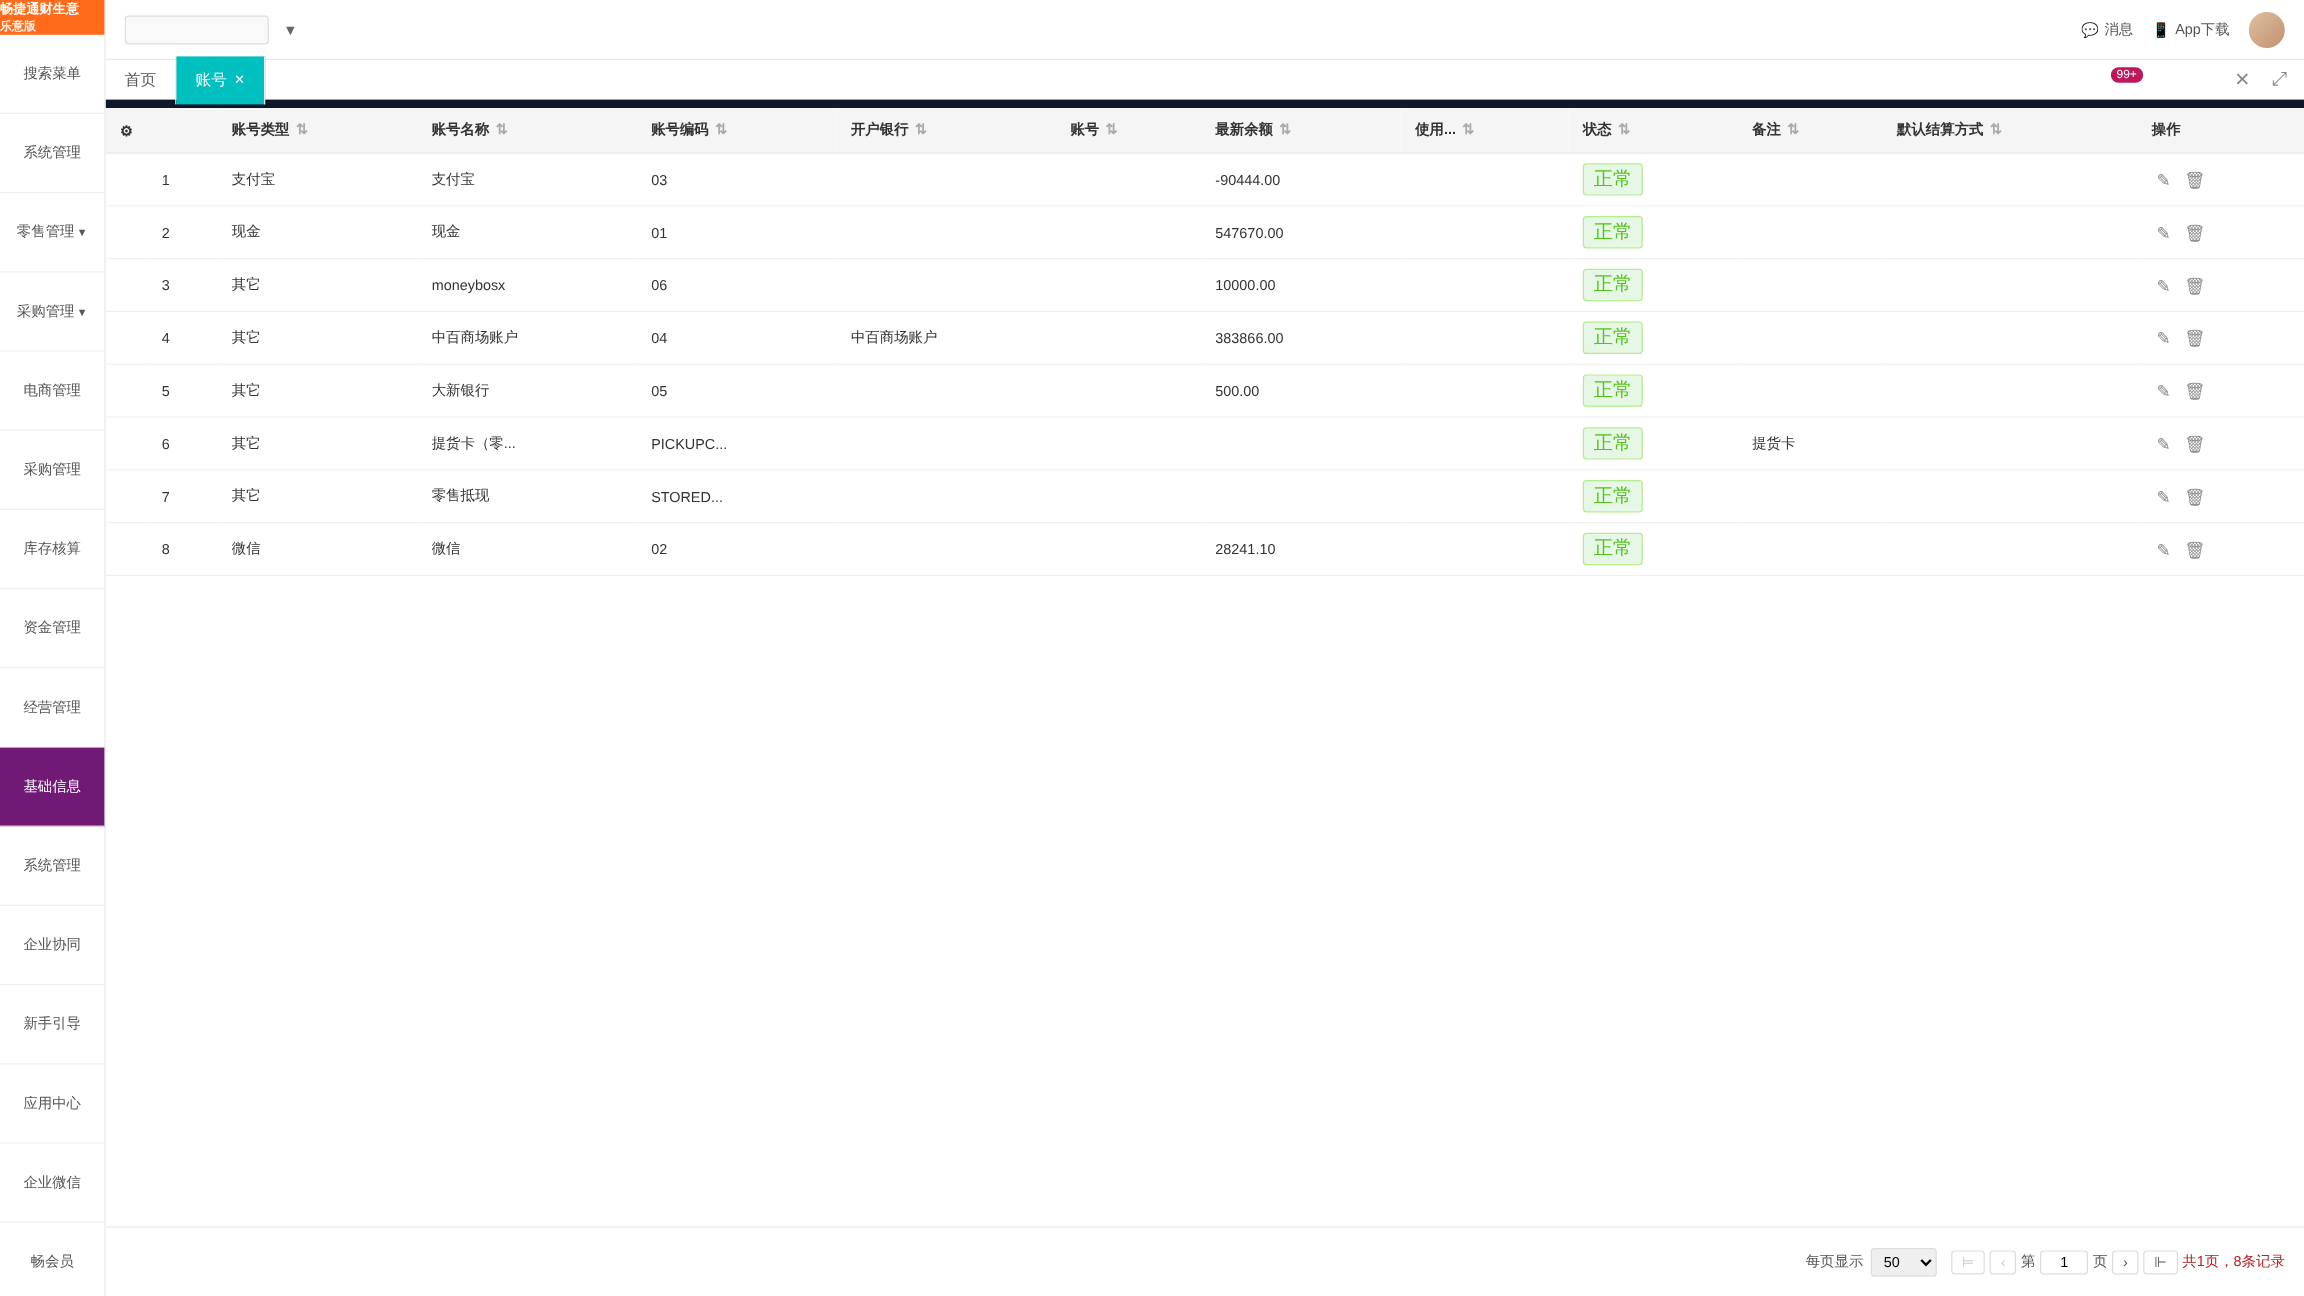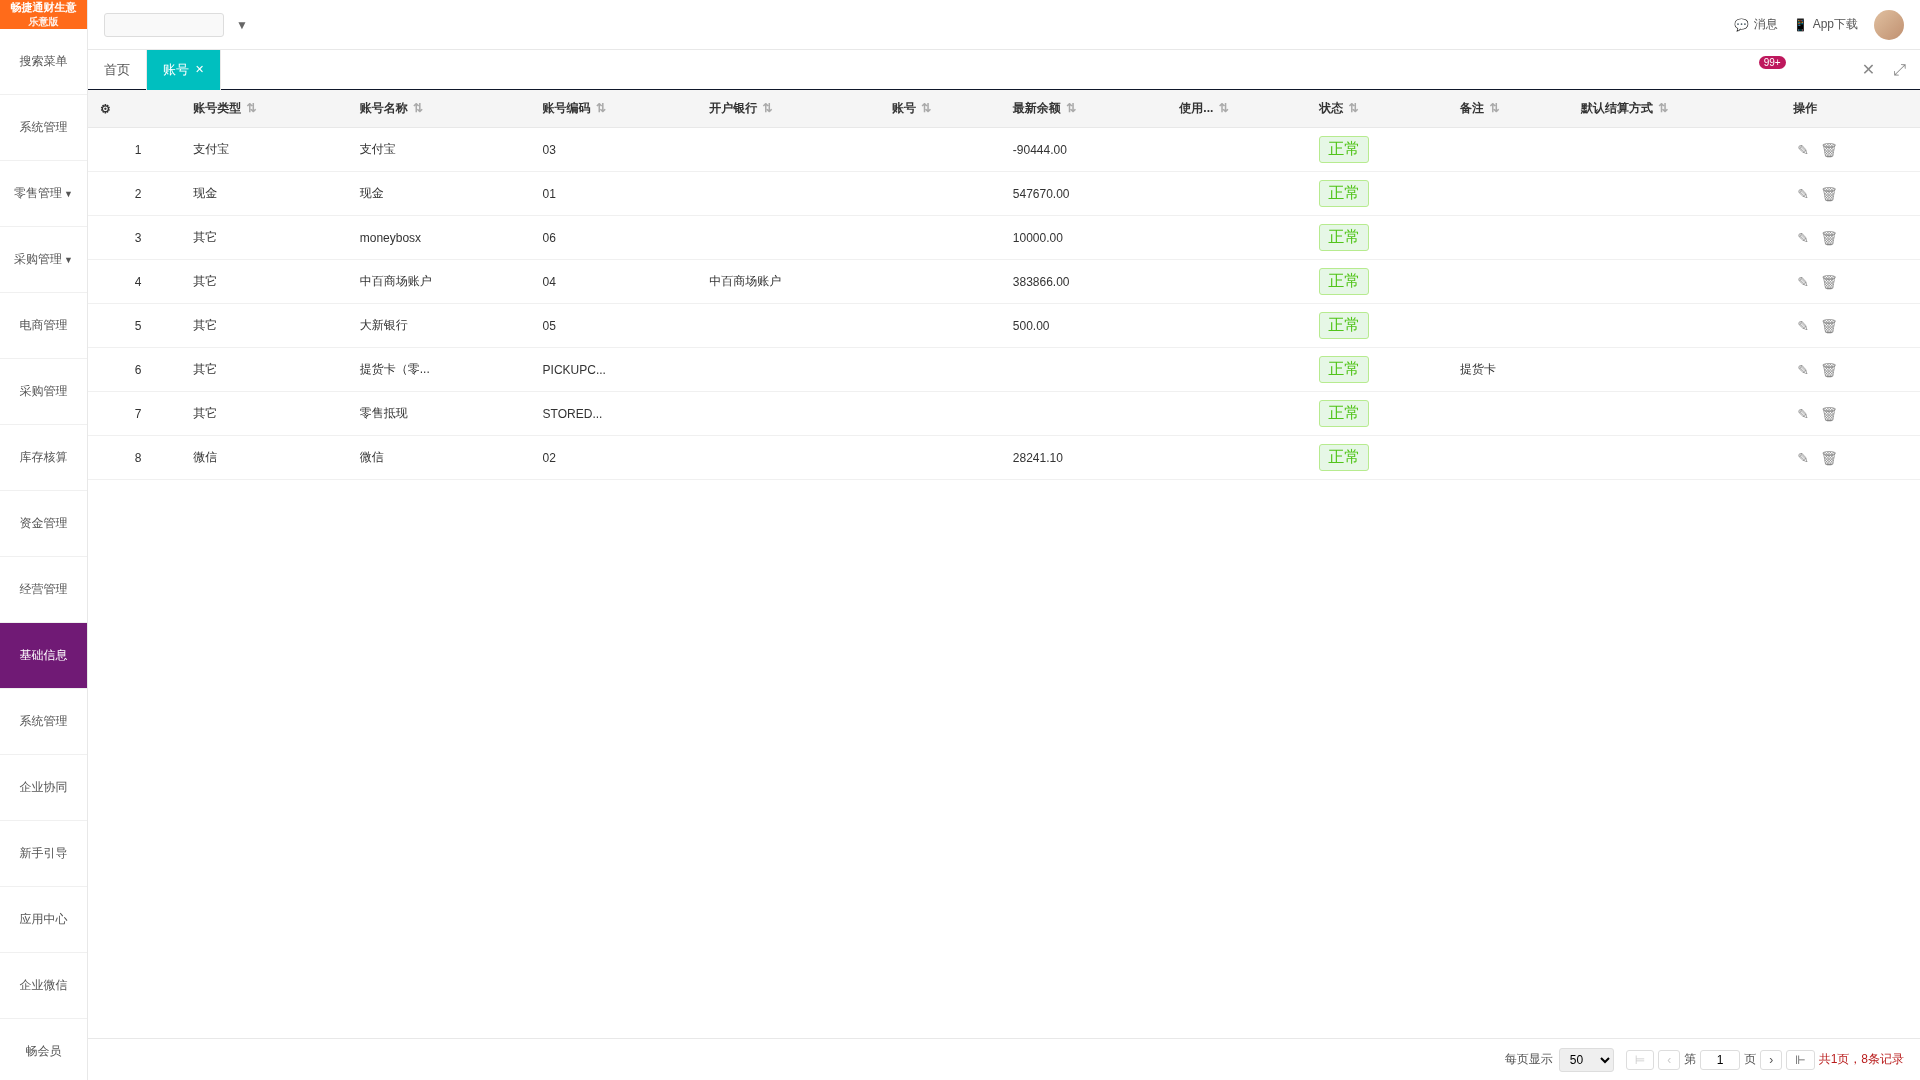--- a/index.html
+++ b/index.html
@@ -11,21 +11,21 @@
       background: #fff;
       display: flex;
       flex-direction: column;
       border-right: 1px solid #e8e8e8;
       flex-shrink: 0;
     }
     .sidebar-logo {
       background: #ff6b1a;
       height: 50px;
       display: flex;
-      align-items: center;
+      align-items: flex-start;
       justify-content: center;
       color: #fff;
       font-size: 12px;
       font-weight: bold;
       flex-direction: column;
     }
     .sidebar-item {
       padding: 24px 4px;
       text-align: center;
       cursor: pointer;
@@ -69,21 +69,21 @@
     .badge { background: #be185d; color: #fff; border-radius: 10px; padding: 1px 5px; font-size: 10px; position: absolute; top: -8px; right: -8px; margin-top: 48px; }
     .header-app { display: flex; align-items: center; gap: 4px; font-size: 12px; color: #555; cursor: pointer; }
     .avatar-circle { width: 30px; height: 30px; border-radius: 50%; background: #ddd; }
 
     
     .tab-bar {
       background: #fff;
       height: 40px;
       display: flex;
       align-items: center;
-      border-bottom: 1px solid #0f172a;
+      border-bottom: 7px solid #0f172a;
       padding: 0 0;
     }
     .tab-item {
       height: 40px;
       display: flex;
       align-items: center;
       padding: 0 16px;
       font-size: 13px;
       cursor: pointer;
       border-right: 1px solid #e8e8e8;
@@ -196,21 +196,21 @@
       border: none;
       cursor: pointer;
       color: #888;
       font-size: 14px;
       padding: 2px 4px;
     }
     .gear-col { width: 30px; }
 
     
     .footer {
-      height: 42px;
+      height: 58px;
       border-top: 1px solid #e8e8e8;
       display: flex;
       align-items: center;
       justify-content: flex-end;
       padding: 0 16px;
       gap: 12px;
       font-size: 12px;
       color: #555;
     }
     .footer-per-page { display: flex; align-items: center; gap: 6px; }

